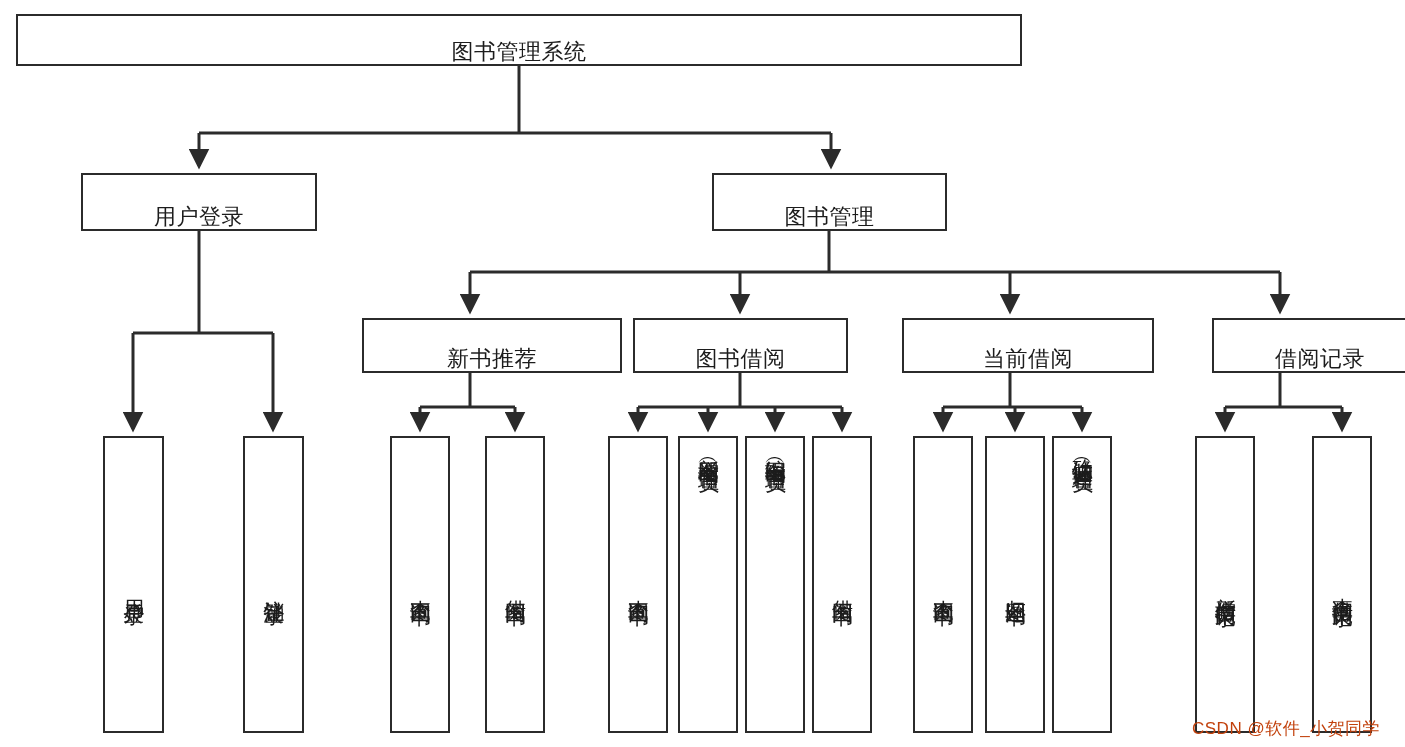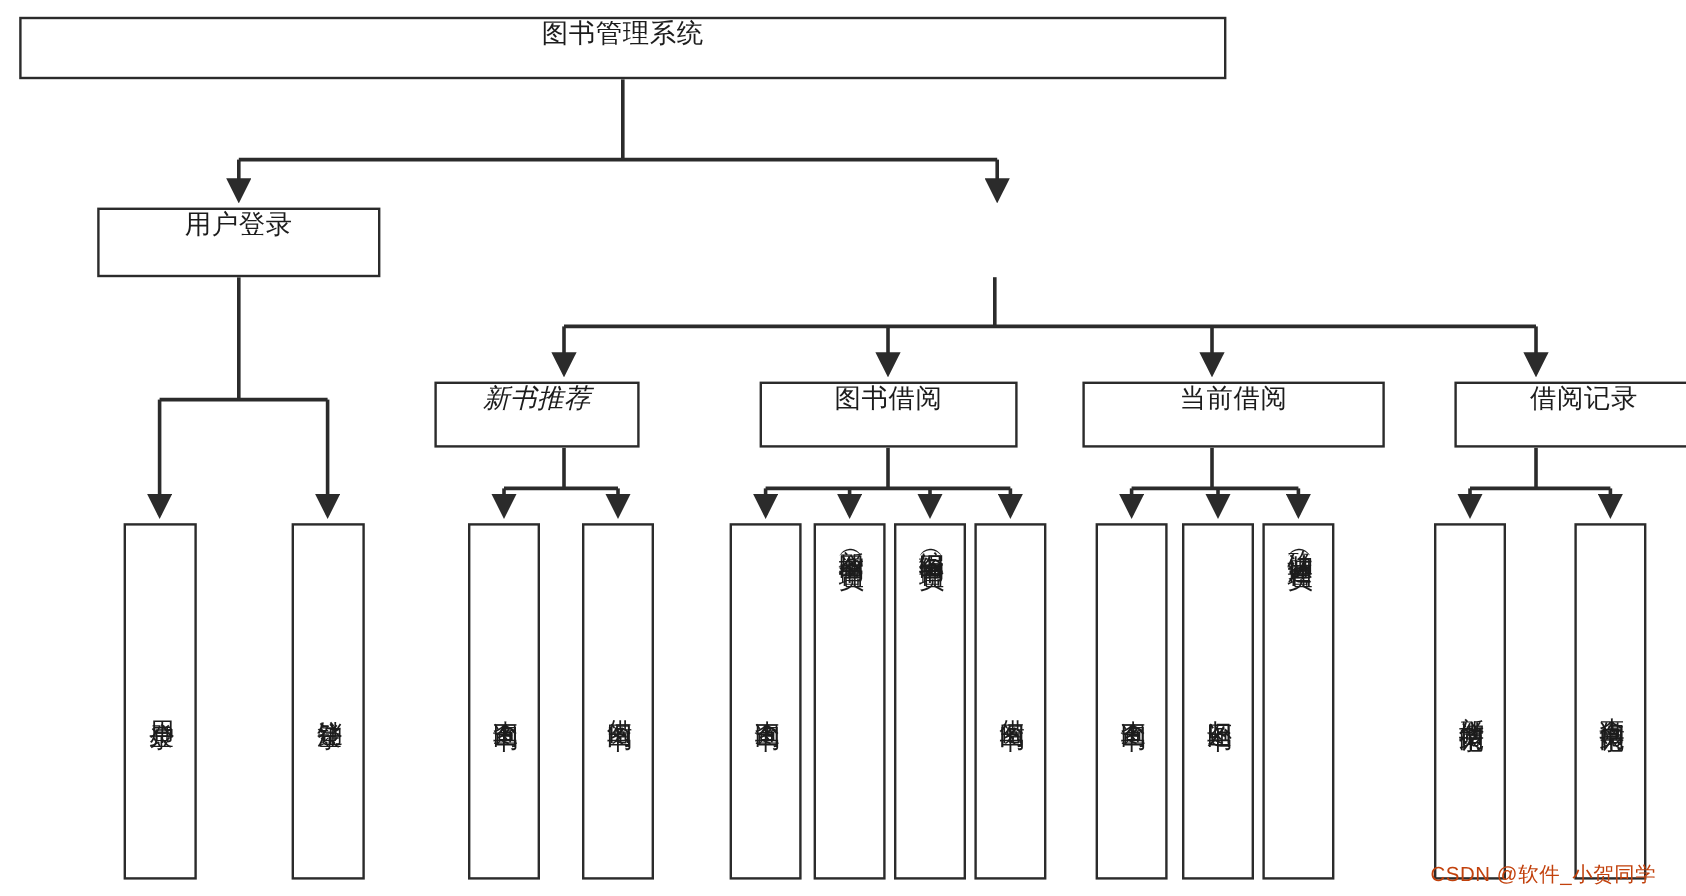--- a/index.html
+++ b/index.html
@@ -23,21 +23,21 @@
     top: 0;
     width: 1405px;
     height: 747px;
   }
   .node {
     position: absolute;
     box-sizing: border-box;
     border: 2px solid #2b2b2b;
     background: #ffffff;
     display: flex;
-    align-items: flex-start;
+    align-items: flex-end;
     justify-content: center;
     color: #1c1c1c;
   }
   .node.horiz {
     font-size: 22px;
     letter-spacing: 0.5px;
     line-height: 1.1;
   }
   .node.vert {
     font-size: 21px;
@@ -122,22 +122,25 @@
     </g>
   </svg>
 
   <div class="node horiz" style="left:16px; top:14px; width:1006px; height:52px;">
     <span>图书管理系统</span>
   </div>
 
   <div class="node horiz" style="left:81px; top:173px; width:236px; height:58px;">
     <span>用户登录</span>
   </div>
+  <div class="node horiz" style="left:712px; top:173px; width:235px; height:58px;">
+    <span>图书管理</span>
+  </div>
 
-  <div class="node horiz" style="left:362px; top:318px; width:171px; height:55px;font-style:italic;">
+  <div class="node horiz" style="left:362px; top:318px; width:260px; height:55px;">
     <span>新书推荐</span>
   </div>
   <div class="node horiz" style="left:633px; top:318px; width:215px; height:55px;font-family:Liberation Serif, serif;">
     <span>图书借阅</span>
   </div>
   <div class="node horiz" style="left:902px; top:318px; width:252px; height:55px;">
     <span>当前借阅</span>
   </div>
   <div class="node horiz" style="left:1212px; top:318px; width:216px; height:55px;">
     <span>借阅记录</span>

